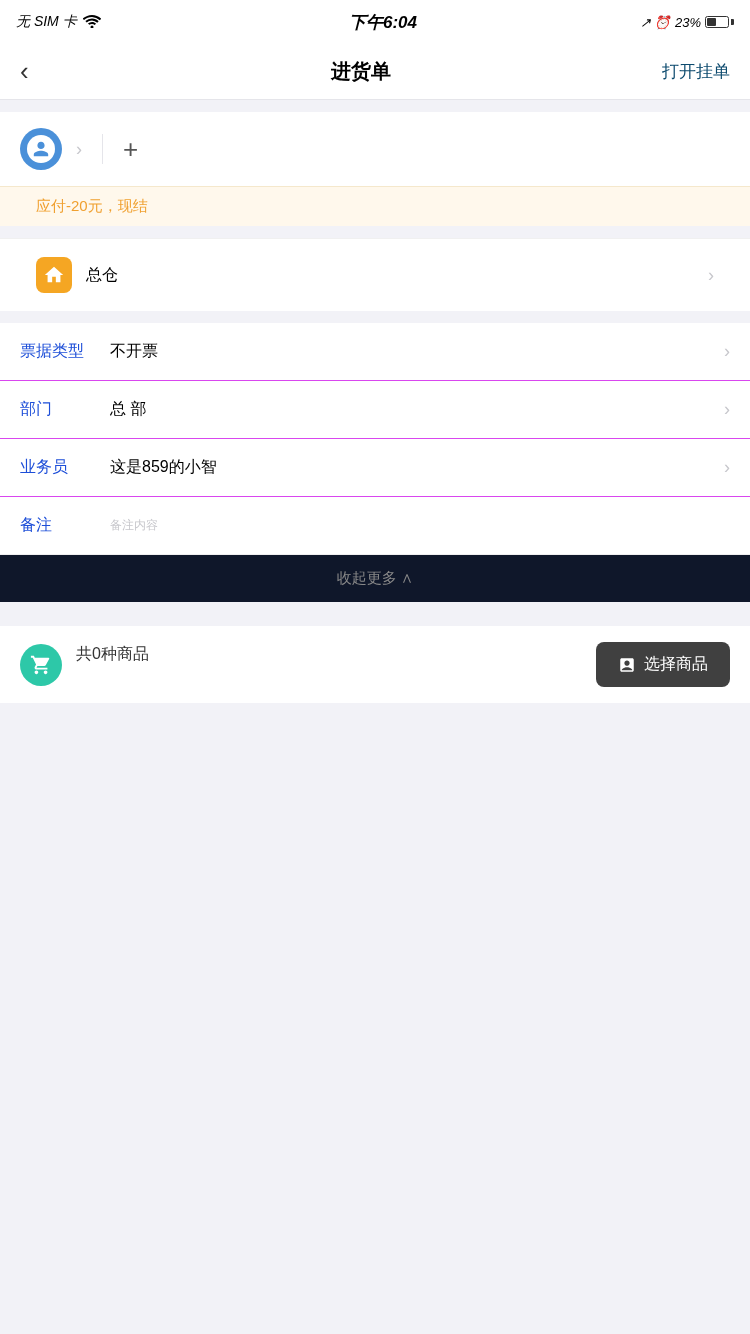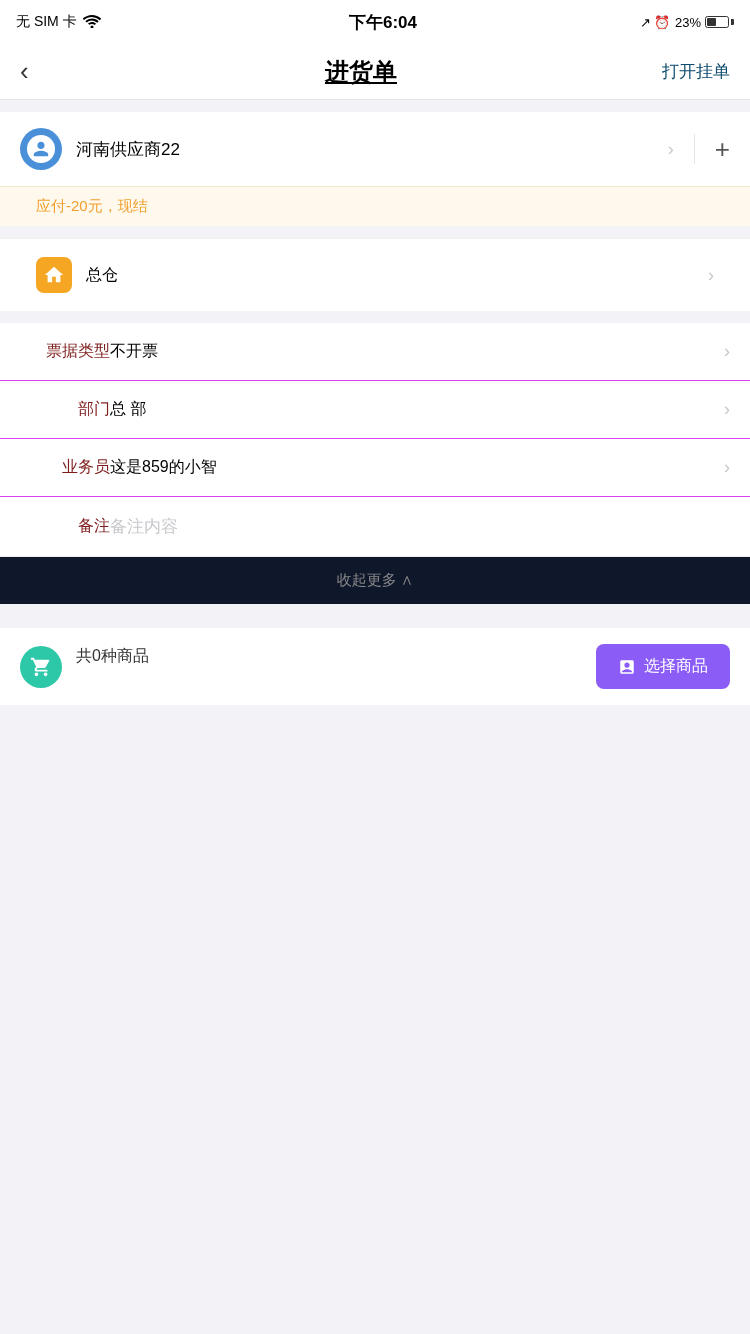--- a/index.html
+++ b/index.html
@@ -15,20 +15,21 @@
     
     .status-bar {
       background: #fff;
       height: 44px;
       display: flex;
       align-items: center;
       justify-content: space-between;
       padding: 0 16px;
       font-size: 15px;
       font-weight: 500;
+      font-style: italic;
     }
     .status-left {
       display: flex;
       align-items: center;
       gap: 6px;
       font-size: 14px;
     }
     .status-center {
       font-size: 17px;
       font-weight: 600;
@@ -81,24 +82,23 @@
       padding: 0 20px;
       border-bottom: 1px solid #e5e5ea;
     }
     .nav-back {
       font-size: 26px;
       color: #333;
       cursor: pointer;
       width: 40px;
     }
     .nav-title {
-      font-size: 24px;
+      font-size: 20px;
       font-weight: 600;
       color: #000;
-      text-decoration: underline;
     }
     .nav-action {
       font-size: 17px;
       color: #0c4a6e;
       cursor: pointer;
     }
 
     
     .section-gap {
       height: 12px;
@@ -187,32 +187,31 @@
       border-radius: 8px;
       background: #f5a623;
       display: flex;
       align-items: center;
       justify-content: center;
       margin-right: 14px;
       flex-shrink: 0;
     }
     .form-label {
       font-size: 16px;
-      color: #7f1d1d;
+      color: #1d4ed8;
       min-width: 90px;
-      text-align: right;
     }
     .form-value {
       flex: 1;
       font-size: 16px;
       color: #000;
     }
     .form-placeholder {
       flex: 1;
-      font-size: 17px;
+      font-size: 12px;
       color: #c7c7cc;
     }
     .form-chevron {
       color: #c7c7cc;
       font-size: 18px;
     }
     .form-row-warehouse {
       display: flex;
       align-items: center;
       padding: 18px 36px;
@@ -252,21 +251,21 @@
       background: #2dc8a8;
       display: flex;
       align-items: center;
       justify-content: center;
     }
     .product-count-label {
       font-size: 16px;
       color: #333;
     }
     .select-btn {
-      background: #8b5cf6;
+      background: #404040;
       color: #fff;
       border: none;
       border-radius: 8px;
       padding: 12px 22px;
       font-size: 16px;
       cursor: pointer;
       display: flex;
       align-items: center;
       gap: 8px;
     }
@@ -314,21 +313,20 @@
 
 <div class="card-section">
   <div class="supplier-row">
     <div class="supplier-avatar">
       <div class="supplier-avatar-inner">
         <svg width="18" height="18" viewBox="0 0 24 24" fill="#4a90d9">
           <path d="M12 12c2.7 0 4.8-2.1 4.8-4.8S14.7 2.4 12 2.4 7.2 4.5 7.2 7.2 9.3 12 12 12zm0 2.4c-3.2 0-9.6 1.6-9.6 4.8v2.4h19.2v-2.4c0-3.2-6.4-4.8-9.6-4.8z"></path>
         </svg>
       </div>
     </div>
-    <span class="supplier-name">河南供应商22</span>
     <span class="supplier-chevron">›</span>
     <div class="supplier-divider"></div>
     <span class="supplier-add">+</span>
   </div>
   <div class="notice-banner">
     <span>应付-20元，现结</span>
   </div>
 </div>
 
 <div class="section-gap"></div>

